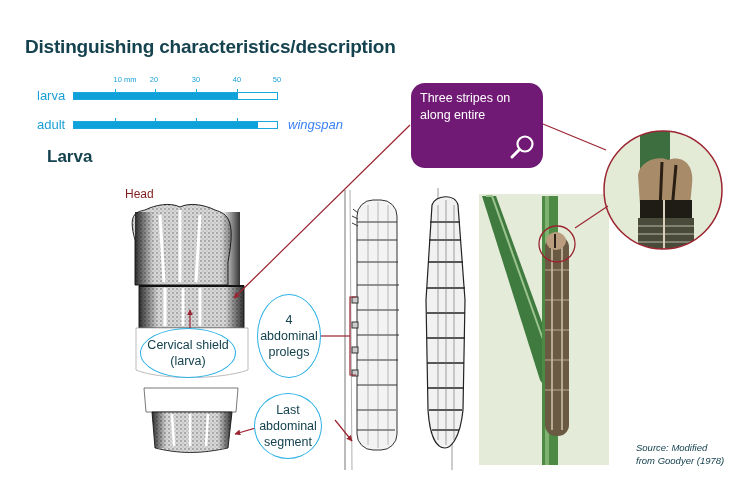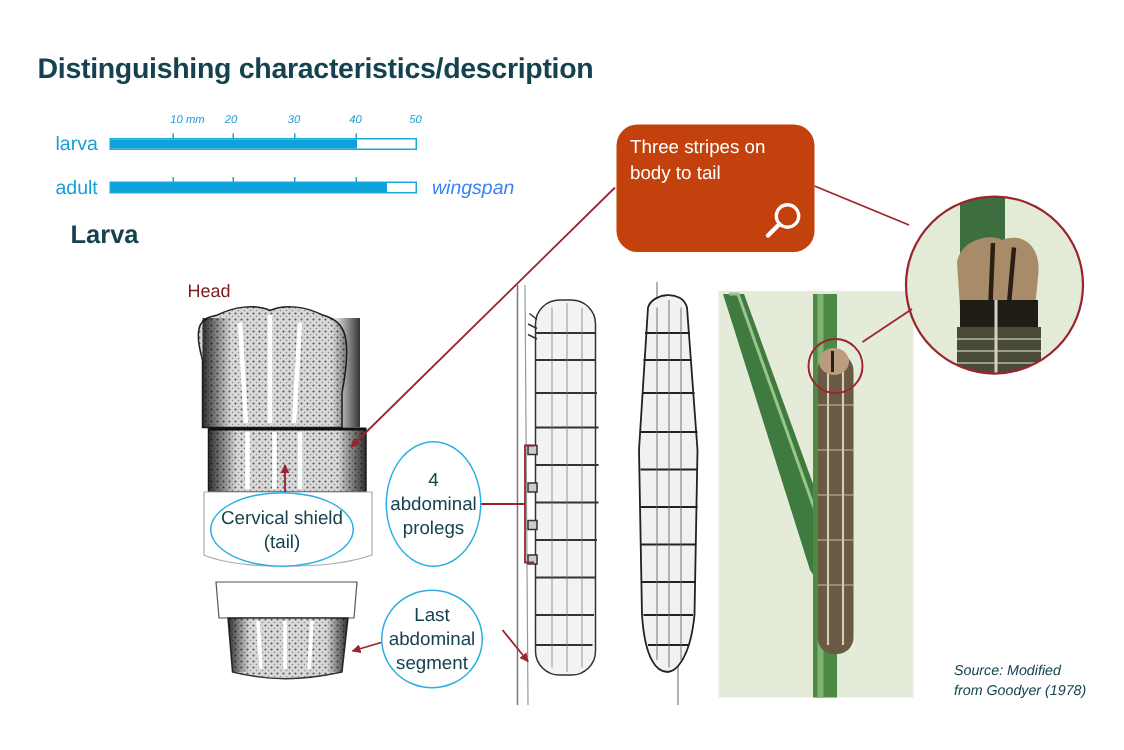--- a/index.html
+++ b/index.html
@@ -1,27 +1,27 @@
 <!DOCTYPE html>
 <html><head>
 <meta charset="utf-8">
 <style>
   html, body { margin:0; padding:0; background:#ffffff; }
   body { width:749px; height:500px; position:relative; overflow:hidden;
          font-family:"Liberation Sans", "DejaVu Sans", sans-serif; }
   .abs { position:absolute; }
   .title { left:25px; top:36px; font-size:19px; font-weight:bold; color:#15424f; letter-spacing:-0.2px;text-align:center; }
   .subtitle { left:47px; top:147px; font-size:17px; font-weight:bold; color:#15424f; }
-  .scale-tick-label { font-size:7.5px; color:#1a9fd6; top:75px; transform:translateX(-50%); white-space:nowrap;font-style:italic; }
+  .scale-tick-label { font-size:7.5px; color:#1a9fd6; top:75px; transform:translateX(-50%); white-space:nowrap; }
   .bar-label { font-size:13px; color:#1a9fd6; }
   .bar-track { height:8px; border:1px solid #1aa7dc; background:#fff; box-sizing:border-box; }
   .bar-fill { position:absolute; left:0; top:0; bottom:0; background:#0fa2da; }
   .bar-tick { position:absolute; top:-4px; width:1px; height:4px; background:#1aa7dc; }
   .wingspan { left:288px; top:117px; font-size:13px; font-style:italic; color:#3b82f6; }
-  .callout-box { left:411px; top:83px; width:132px; height:85px; background:#c2410c; border-radius:14px;
+  .callout-box { left:411px; top:83px; width:132px; height:85px; background:#701a75; border-radius:14px;
                  color:#fff; font-size:12.5px; line-height:17px; padding:7px 0 0 9px; box-sizing:border-box; }
   .callout-box span { display:block; }
   .head-label { left:125px; top:187px; font-size:12px; color:#7f1d1d; }
   .ellipse { border:1.5px solid #2bb0e3; border-radius:50%; background:#fff; color:#15424f;
              font-size:12.5px; line-height:16px; text-align:center; display:flex; flex-direction:column;
              justify-content:center; align-items:center; box-sizing:border-box; }
   .source { left:636px; top:441px; font-size:9.5px; font-style:italic; color:#15424f; line-height:13px; }
   svg { position:absolute; left:0; top:0; }
 </style>
 </head>
@@ -194,32 +194,32 @@
     <line x1="190" y1="335" x2="190" y2="310" marker-end="url(#arrow)"></line>
     <path d="M356,297 L350,297 L350,375 L356,375"></path>
     <line x1="320" y1="336" x2="350" y2="336"></line>
     <line x1="262" y1="426" x2="235" y2="434" marker-end="url(#arrow)"></line>
     <line x1="335" y1="420" x2="352" y2="441" marker-end="url(#arrow)"></line>
   </g>
 </svg>
 
 <div class="abs callout-box">
   <span>Three stripes on</span>
-  <span>body to tail</span>
+  <span>along entire</span>
   <svg class="abs" style="left:97px;top:50px" width="28" height="28" viewBox="0 0 28 28">
     <circle cx="17" cy="11" r="7.5" fill="none" stroke="#fff" stroke-width="2.2"></circle>
     <line x1="11.5" y1="16.5" x2="4" y2="24" stroke="#fff" stroke-width="3" stroke-linecap="round"></line>
   </svg>
 </div>
 
 <div class="abs head-label">Head</div>
 
 <div class="abs ellipse" style="left:140px;top:328px;width:96px;height:50px">
   <span>Cervical shield</span>
-  <span>(tail)</span>
+  <span>(larva)</span>
 </div>
 
 <div class="abs ellipse" style="left:257px;top:294px;width:64px;height:84px">
   <span>4</span>
   <span>abdominal</span>
   <span>prolegs</span>
 </div>
 
 <div class="abs ellipse" style="left:254px;top:393px;width:68px;height:66px">
   <span>Last</span>

